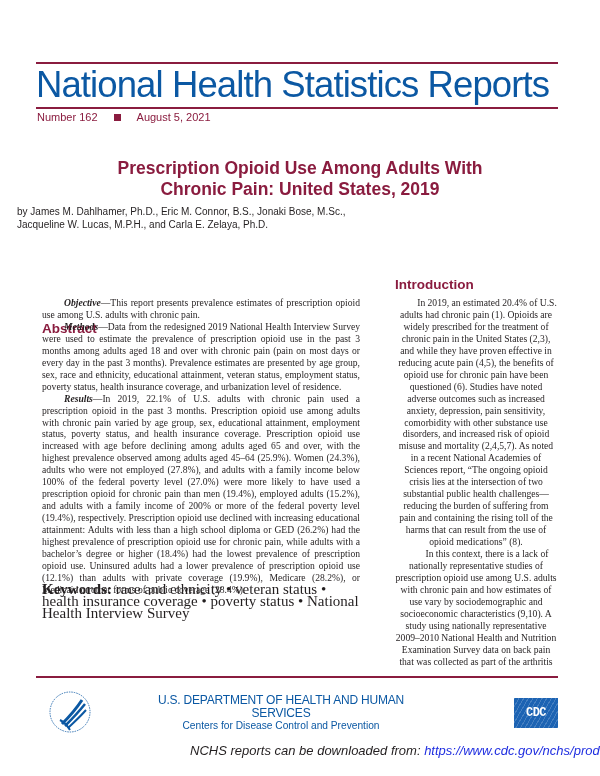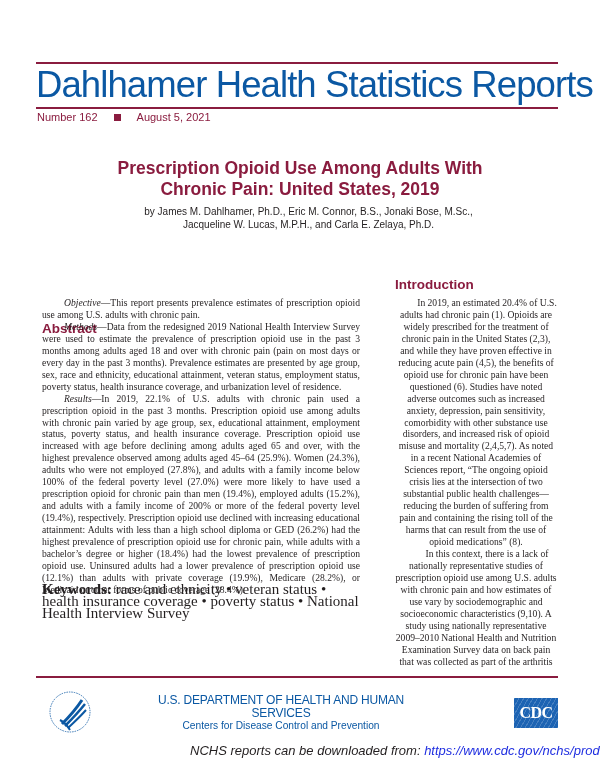--- a/index.html
+++ b/index.html
@@ -22,37 +22,37 @@
     display: flex; align-items: center; gap: 16px; white-space: nowrap;
   }
   .issue-line .square { width: 7px; height: 7px; background: #8a1c3f; display: inline-block; }
 
   .title {
     position: absolute; left: 0; width: 600px; top: 158px; text-align: center;
     font-family: "Liberation Sans", sans-serif; font-weight: bold; font-size: 17.5px;
     line-height: 21px; color: #8a1c3f;
   }
   .authors {
-    position: absolute; left: 0; width: 600px; top: 205px; text-align: center;
+    position: absolute; left: 0; width: 600px; top: 205px; text-align: left;
     font-family: "Liberation Sans", sans-serif; font-size: 10px; line-height: 13px; color: #231f20; padding-left: 17px;
   }
 
   .section-head {
     position: absolute; font-family: "Liberation Sans", sans-serif; font-weight: bold;
     font-size: 13.5px; color: #8a1c3f;
   }
   .abstract-head { left: 42px; top: 277px; margin-top: 44px; }
   .intro-head { left: 395px; top: 277px; }
 
   .abstract-body {
     position: absolute; left: 42px; top: 297px; width: 318px;
     font-size: 9.6px; line-height: 11.95px; text-align: justify; color: #231f20;
   }
   .abstract-body p { text-indent: 22px; }
-  .abstract-body em { font-style: italic; }
+  .abstract-body em { font-style: italic; font-weight: bold; }
   .keywords {
     position: absolute; left: 42px; top: 584px; width: 318px;
     font-size: 15px; line-height: 11.95px; color: #231f20;
   }
   .keywords b { font-weight: bold; }
 
   .intro-body {
     position: absolute; left: 395px; top: 297px; width: 162px;
     font-size: 9.6px; line-height: 11.95px; color: #231f20;
   }
@@ -65,34 +65,34 @@
   }
   .dept .d1 { font-size: 12px; line-height: 13px; letter-spacing: -0.2px; }
   .dept .d2, .dept .d3 { font-size: 10.2px; line-height: 12px; }
   .download {
     position: absolute; left: 146px; top: 743px; width: 340px;
     font-family: "Liberation Sans", sans-serif; font-style: italic; font-size: 13px; color: #231f20; white-space: nowrap; padding-left: 44px;
   }
   .download .link { color: #1f2ee0; }
   .cdc-logo {
     position: absolute; left: 514px; top: 698px; width: 44px; height: 30px;
-    background: #1c63b3; color: #fff; font-family: Liberation Serif, serif; font-weight: bold;
-    font-size: 16px; line-height: 30px; text-align: center; letter-spacing: -0.5px; overflow: hidden;
+    background: #1c63b3; color: #fff; font-family: Liberation Mono, monospace; font-weight: bold;
+    font-size: 12px; line-height: 30px; text-align: center; letter-spacing: -0.5px; overflow: hidden;
   }
   .cdc-logo::before {
     content: ""; position: absolute; inset: 0;
     background: repeating-linear-gradient(120deg, rgba(255,255,255,0.18) 0 1px, transparent 1px 4px);
   }
   .cdc-logo span { position: relative; }
 </style>
 </head>
 <body>
 
 <div class="rule top"></div>
-<div class="masthead">Dahlhamer Health Statistics Reports</div>
+<div class="masthead">National Health Statistics Reports</div>
 <div class="rule mid"></div>
 <div class="issue-line">
   <span>Number 162</span>
   <span class="square"></span>
   <span>August 5, 2021</span>
 </div>
 
 <div class="title">
   <div>Prescription Opioid Use Among Adults With</div>
   <div>Chronic Pain: United States, 2019</div>

